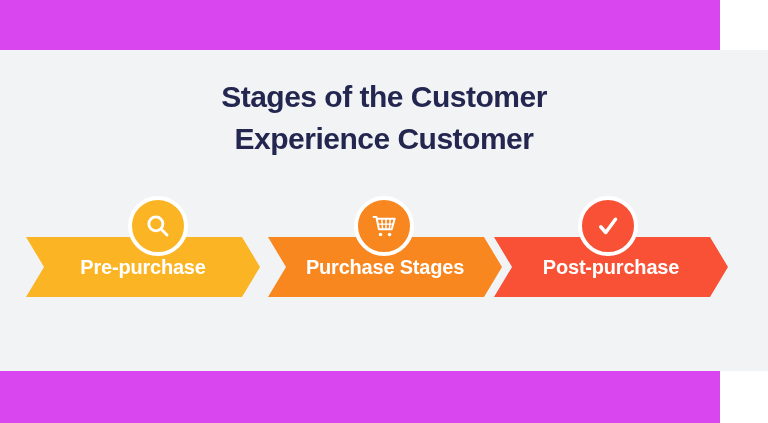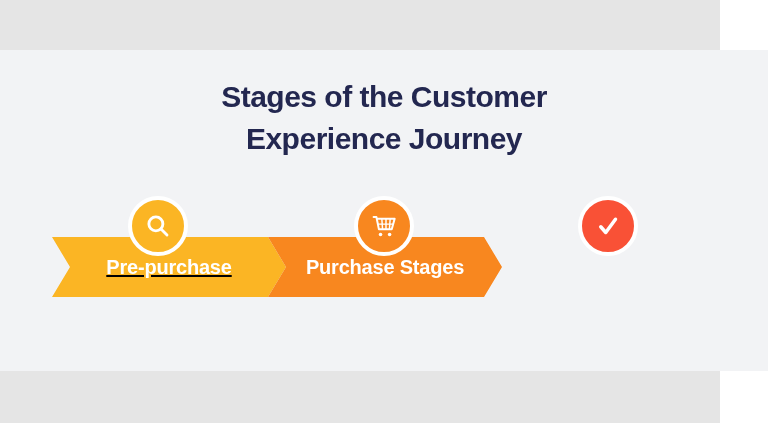--- a/index.html
+++ b/index.html
@@ -5,21 +5,21 @@
   html,body{margin:0;padding:0;}
   body{
     font-family:"Liberation Sans", sans-serif;
     background:#ffffff;
     width:768px;height:423px;
     overflow:hidden;
   }
   .canvas{
     position:relative;
     width:720px;height:423px;
-    background:#e5e5e5;
+    background:#d946ef;
   }
   .panel{
     position:absolute;
     left:0;top:50px;
     width:768px;height:321px;
     background:#F2F3F5;
   }
   .title{
     position:absolute;
     left:0;top:76px;
@@ -52,37 +52,37 @@
     top:196px;
     width:60px;height:60px;
     box-sizing:border-box;
     border:4px solid #ffffff;
     border-radius:50%;
     display:flex;
     align-items:center;
     justify-content:center;
   }
   .badge svg{display:block;}
-  .s1-arrow{left:52px;text-decoration:underline;}
+  .s1-arrow{left:26px;}
   .s2-arrow{left:268px;}
   .s3-arrow{left:494px;}
   .s1-badge{left:128px;}
   .s2-badge{left:354px;}
   .s3-badge{left:578px;}
 </style>
 </head>
 <body>
 
 <div class="canvas">
 
   <div class="panel" style="background-color: rgb(242, 243, 245);"></div>
 
   <div class="title" style="color: rgb(35, 39, 80);">
     <div>Stages of the Customer</div>
-    <div>Experience Journey</div>
+    <div>Experience Customer</div>
   </div>
 
   <div class="stage-arrow s1-arrow" style="background-color: rgb(251, 181, 36);">
     <span class="stage-label">Pre-purchase</span>
   </div>
   <div class="badge s1-badge" style="background-color: rgb(251, 181, 36);">
     <span>
       <svg width="30" height="30" viewBox="0 0 24 24" fill="none" stroke="#ffffff" stroke-width="2.3" stroke-linecap="round">
         <circle cx="10.3" cy="10.3" r="5.6"></circle>
         <line x1="14.6" y1="14.6" x2="19.2" y2="19.2"></line>
@@ -100,20 +100,23 @@
         <path d="M10.4 6.9 l0.5 7.2" stroke-width="1.1"></path>
         <path d="M13.5 6.9 l0 7.2" stroke-width="1.1"></path>
         <path d="M16.6 6.9 l-0.5 7.2" stroke-width="1.1"></path>
         <path d="M7.4 10.6 h11.2" stroke-width="1.1"></path>
         <circle cx="9.4" cy="18.4" r="1.35" fill="#ffffff" stroke="none"></circle>
         <circle cx="16.2" cy="18.4" r="1.35" fill="#ffffff" stroke="none"></circle>
       </svg>
     </span>
   </div>
 
+  <div class="stage-arrow s3-arrow" style="background-color: rgb(249, 81, 54);">
+    <span class="stage-label">Post-purchase</span>
+  </div>
   <div class="badge s3-badge" style="background-color: rgb(249, 81, 54);">
     <span>
       <svg width="30" height="30" viewBox="0 0 24 24" fill="none" stroke="#ffffff" stroke-width="2.8" stroke-linecap="round" stroke-linejoin="round">
         <path d="M6.2 12.6 l4 4.6 L18 6.6"></path>
       </svg>
     </span>
   </div>
 
 </div>
 

